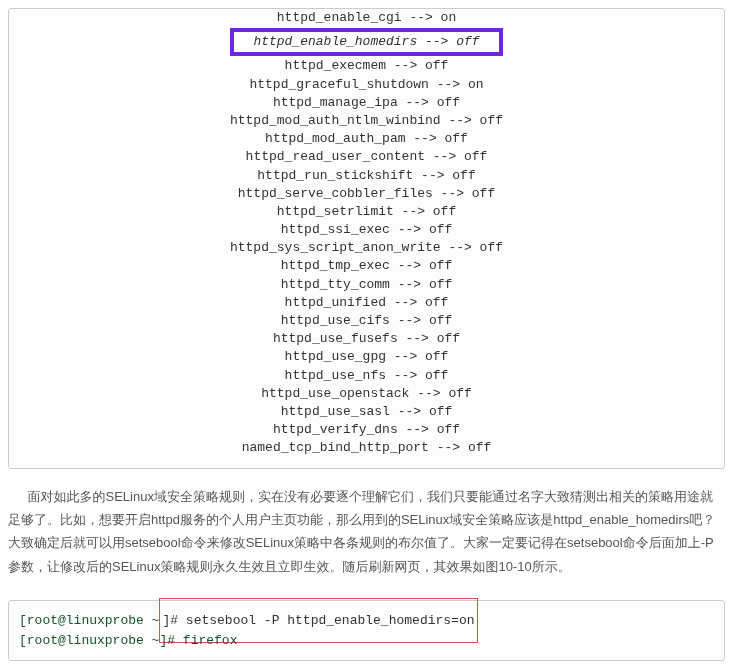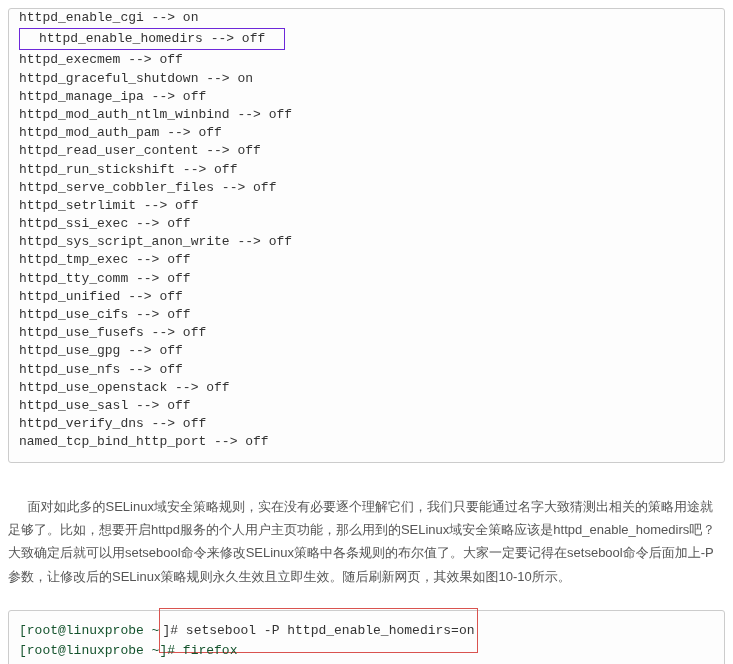--- a/index.html
+++ b/index.html
@@ -15,30 +15,32 @@
   }
   .code-box {
     border: 1px solid #ccc;
     border-radius: 3px;
     padding: 0 10px 10px 10px;
     font-family: Consolas, "Courier New", monospace;
     font-size: 13px;
     line-height: 1.4;
     color: #333;
     background: #fdfdfd;
-    margin-bottom: 32px;
+    margin-bottom: 16px;
+    text-align: center;
   }
   .code-line {
     white-space: pre;
   }
   .highlight-box {
     display: inline-block;
-    border: 1px solid #6d28d9;
+    border: 4px solid #6d28d9;
     padding: 1px 19px;
     margin: 1px 0;
+    font-style: italic;
   }
   .para {
     color: #555;
     line-height: 1.8;
     margin: 10px 0 22px 0;
     text-indent: 1.5em;
   }
   .cmd-box {
     border: 1px solid #ccc;
     border-radius: 3px;

